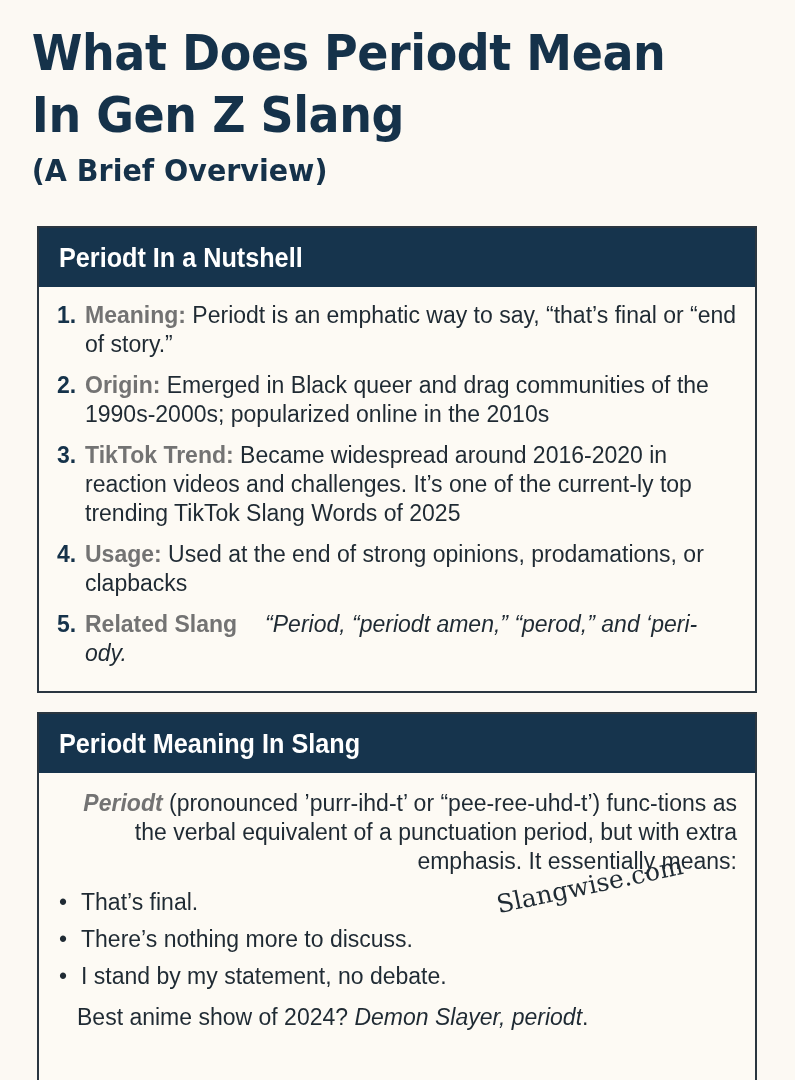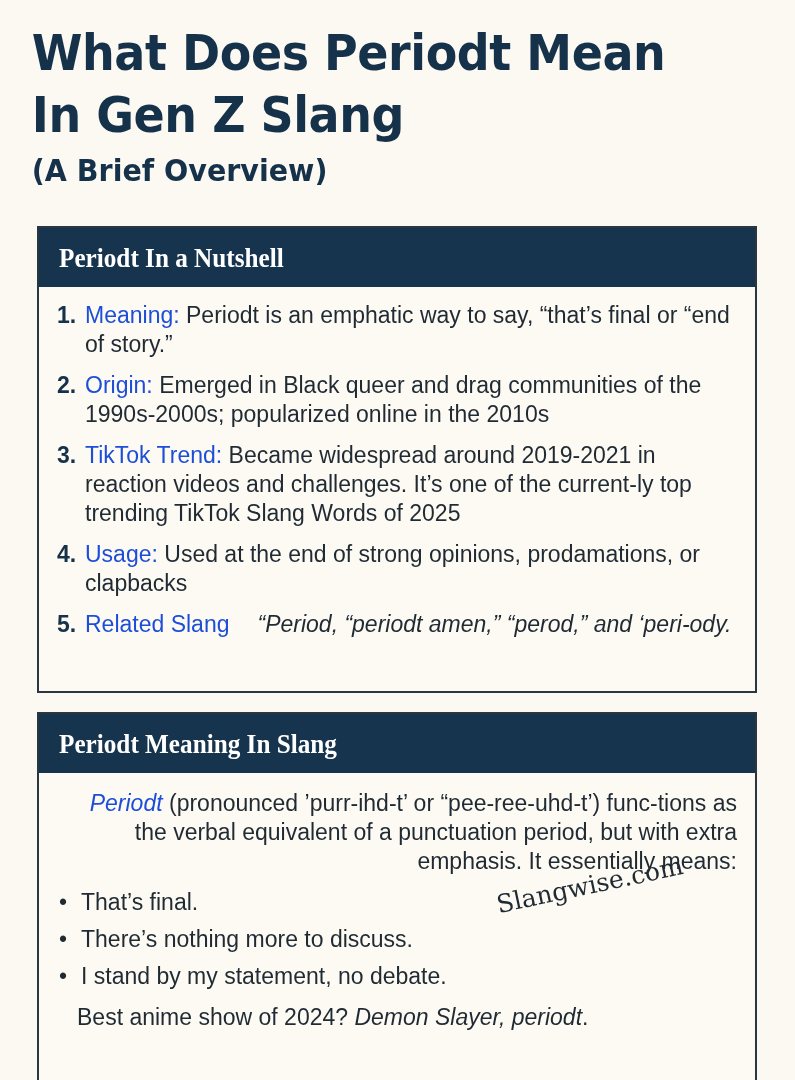--- a/index.html
+++ b/index.html
@@ -35,30 +35,30 @@
     box-sizing: border-box;
   }
   #card1 { top: 226px; height: 467px; }
   #card2 { top: 712px; height: 435px; }
   .card-header {
     background: #16344d;
     color: #ffffff;
     height: 59px;
     padding-left: 20px;
     display: flex; align-items: center;
-    font-family: Liberation Serif, serif;
+    font-family: Liberation Sans, sans-serif;
     font-weight: bold;
     font-size: 28px;
   }
   .card-header span { display:inline-block; transform: scaleX(0.9); transform-origin: left center; }
   .card-body { padding: 14px 18px 0 18px; font-size: 23px; line-height: 29px; color: #1f2a33; }
   .ol-item { display: flex; margin-bottom: 12px; }
   .num { width: 28px; font-weight: bold; flex: none; color: #15324a; }
   .item-text { flex: 1; }
-  .label { font-weight: normal; color: #1d4ed8; }
+  .label { font-weight: bold; color: #737373; }
   .ital { font-style: italic; }
   .related-sep { display: inline-block; width: 28px; }
   .para { margin-top: 2px; margin-bottom: 12px; text-align: right; }
   .bullets { list-style: none; margin: 0; padding: 0; }
   .bullets li { display: flex; margin-bottom: 8px; }
   .dot { width: 22px; flex: none; padding-left: 2px; }
   .example { margin-top: 12px; margin-left: 20px; }
   .watermark {
     position: absolute; left: 500px; top: 890px;
     font-family: "DejaVu Serif", serif;
@@ -84,21 +84,21 @@
     <div class="ol-item">
       <span class="num">1.</span>
       <span class="item-text"><span class="label">Meaning:</span><span> Periodt is an emphatic way to say, “that’s final or “end of story.”</span></span>
     </div>
     <div class="ol-item">
       <span class="num">2.</span>
       <span class="item-text"><span class="label">Origin:</span><span> Emerged in Black queer and drag communities of the 1990s-2000s; popularized online in the 2010s</span></span>
     </div>
     <div class="ol-item">
       <span class="num">3.</span>
-      <span class="item-text"><span class="label">TikTok Trend:</span><span> Became widespread around 2019-2021 in reaction videos and challenges. It’s one of the current-ly top trending TikTok Slang Words of 2025</span></span>
+      <span class="item-text"><span class="label">TikTok Trend:</span><span> Became widespread around 2016-2020 in reaction videos and challenges. It’s one of the current-ly top trending TikTok Slang Words of 2025</span></span>
     </div>
     <div class="ol-item">
       <span class="num">4.</span>
       <span class="item-text"><span class="label">Usage:</span><span> Used at the end of strong opinions, prodamations, or clapbacks</span></span>
     </div>
     <div class="ol-item">
       <span class="num">5.</span>
       <span class="item-text"><span class="label">Related Slang</span><span class="related-sep"></span><span class="ital">“Period, “periodt amen,” “perod,” and ‘peri-ody.</span></span>
     </div>
   </div>

